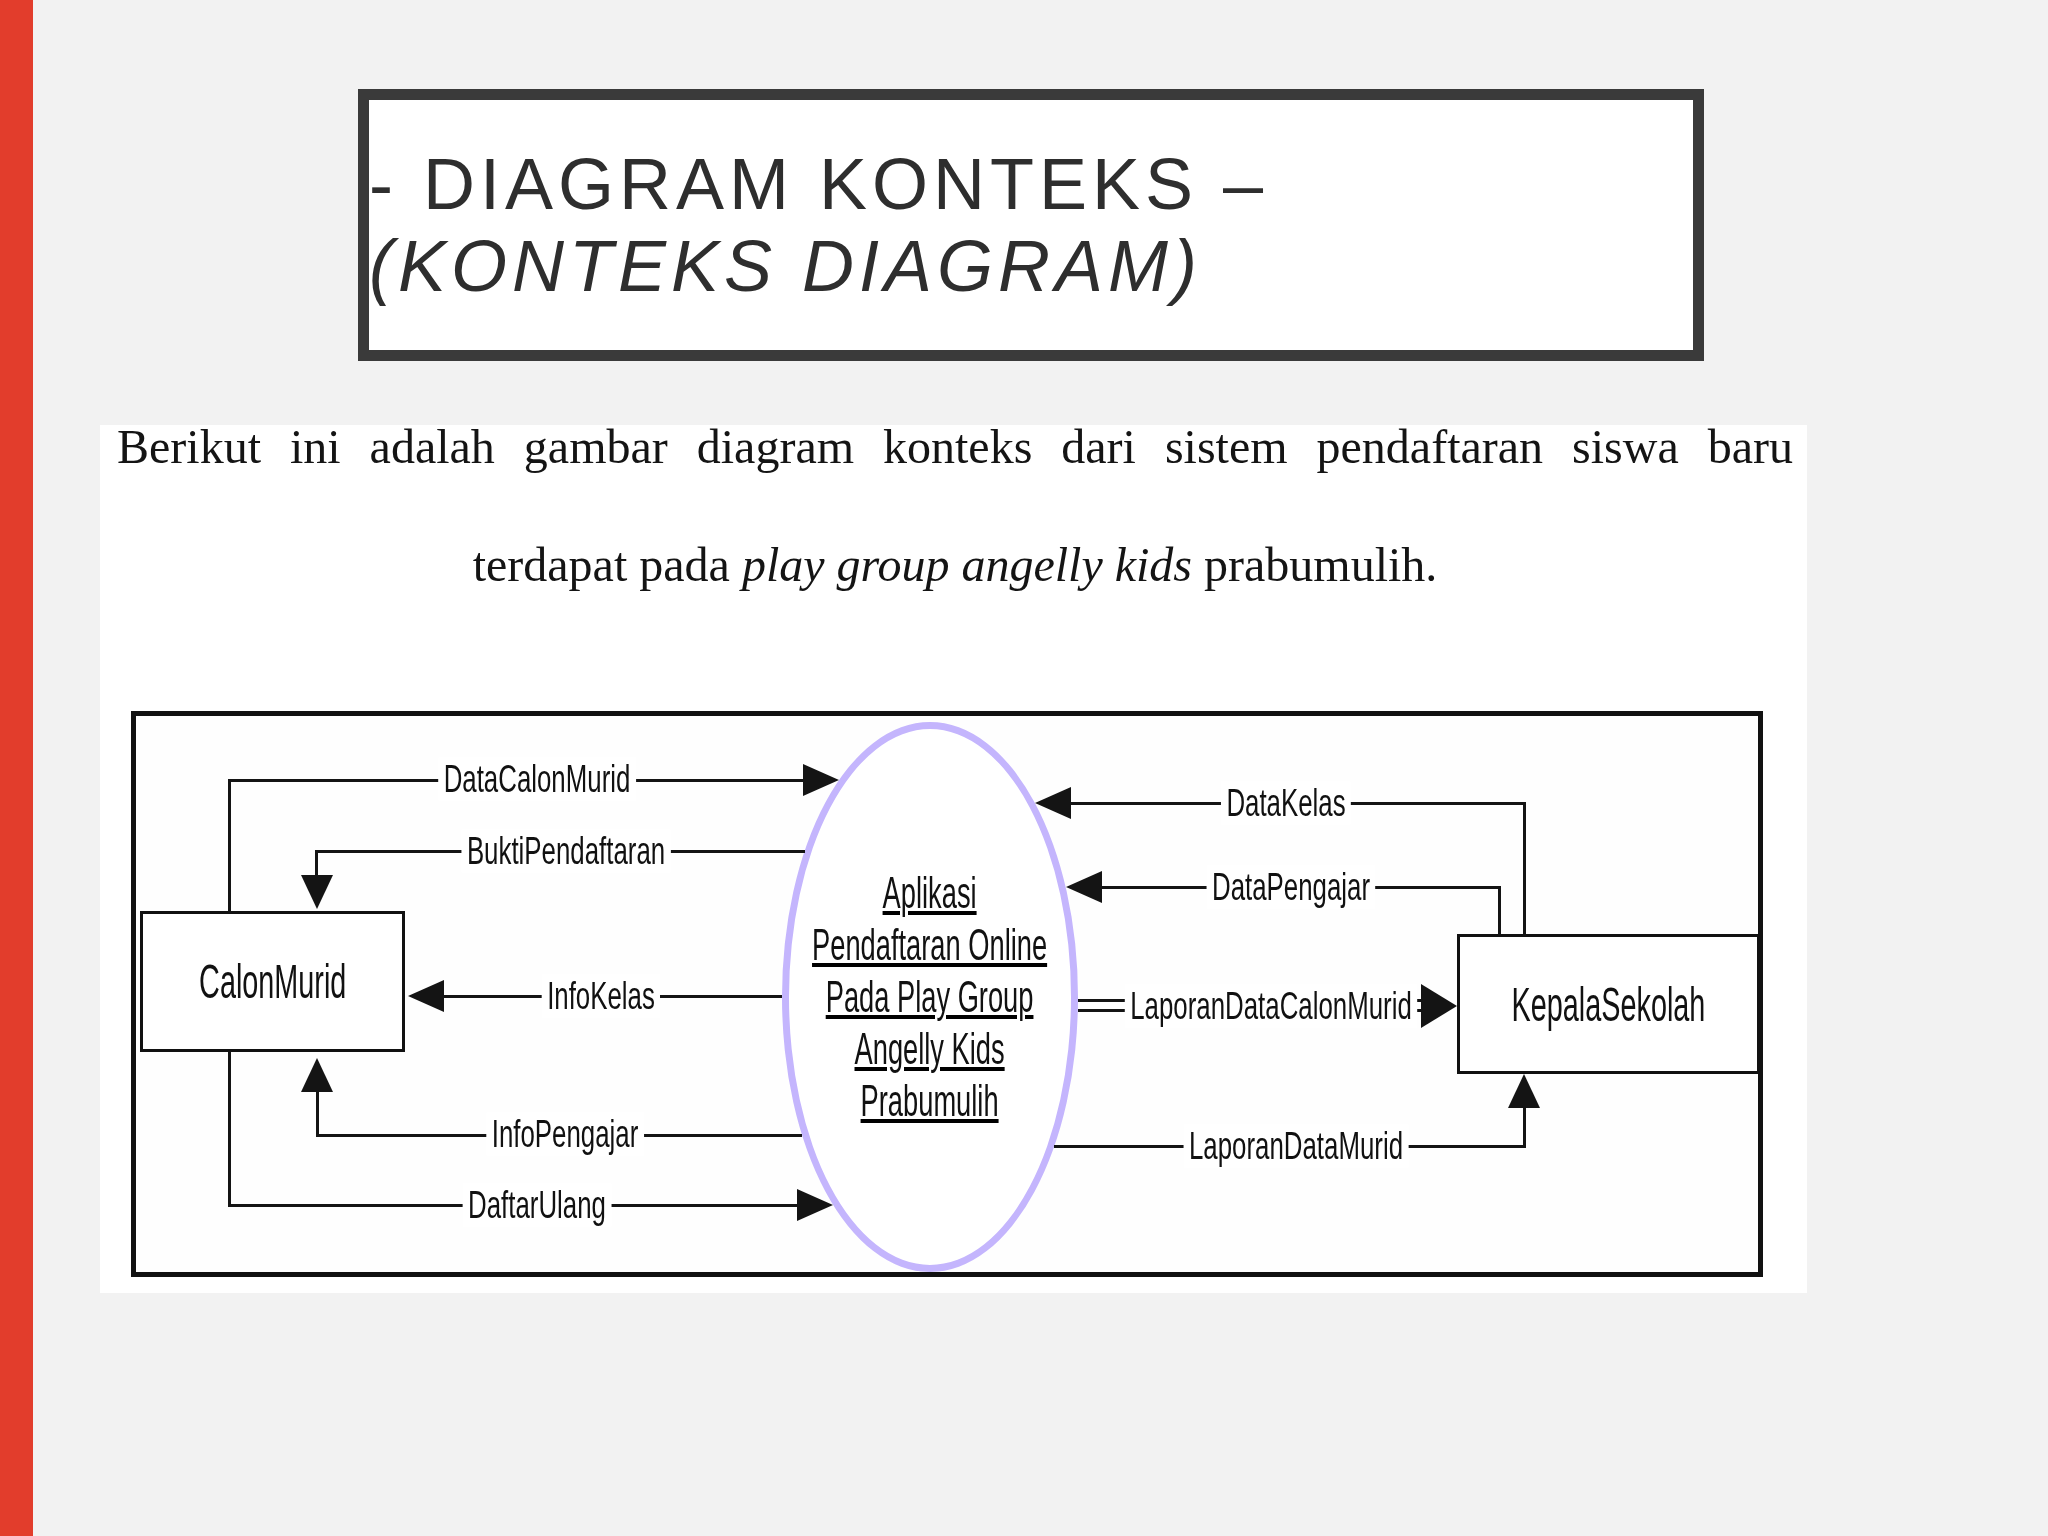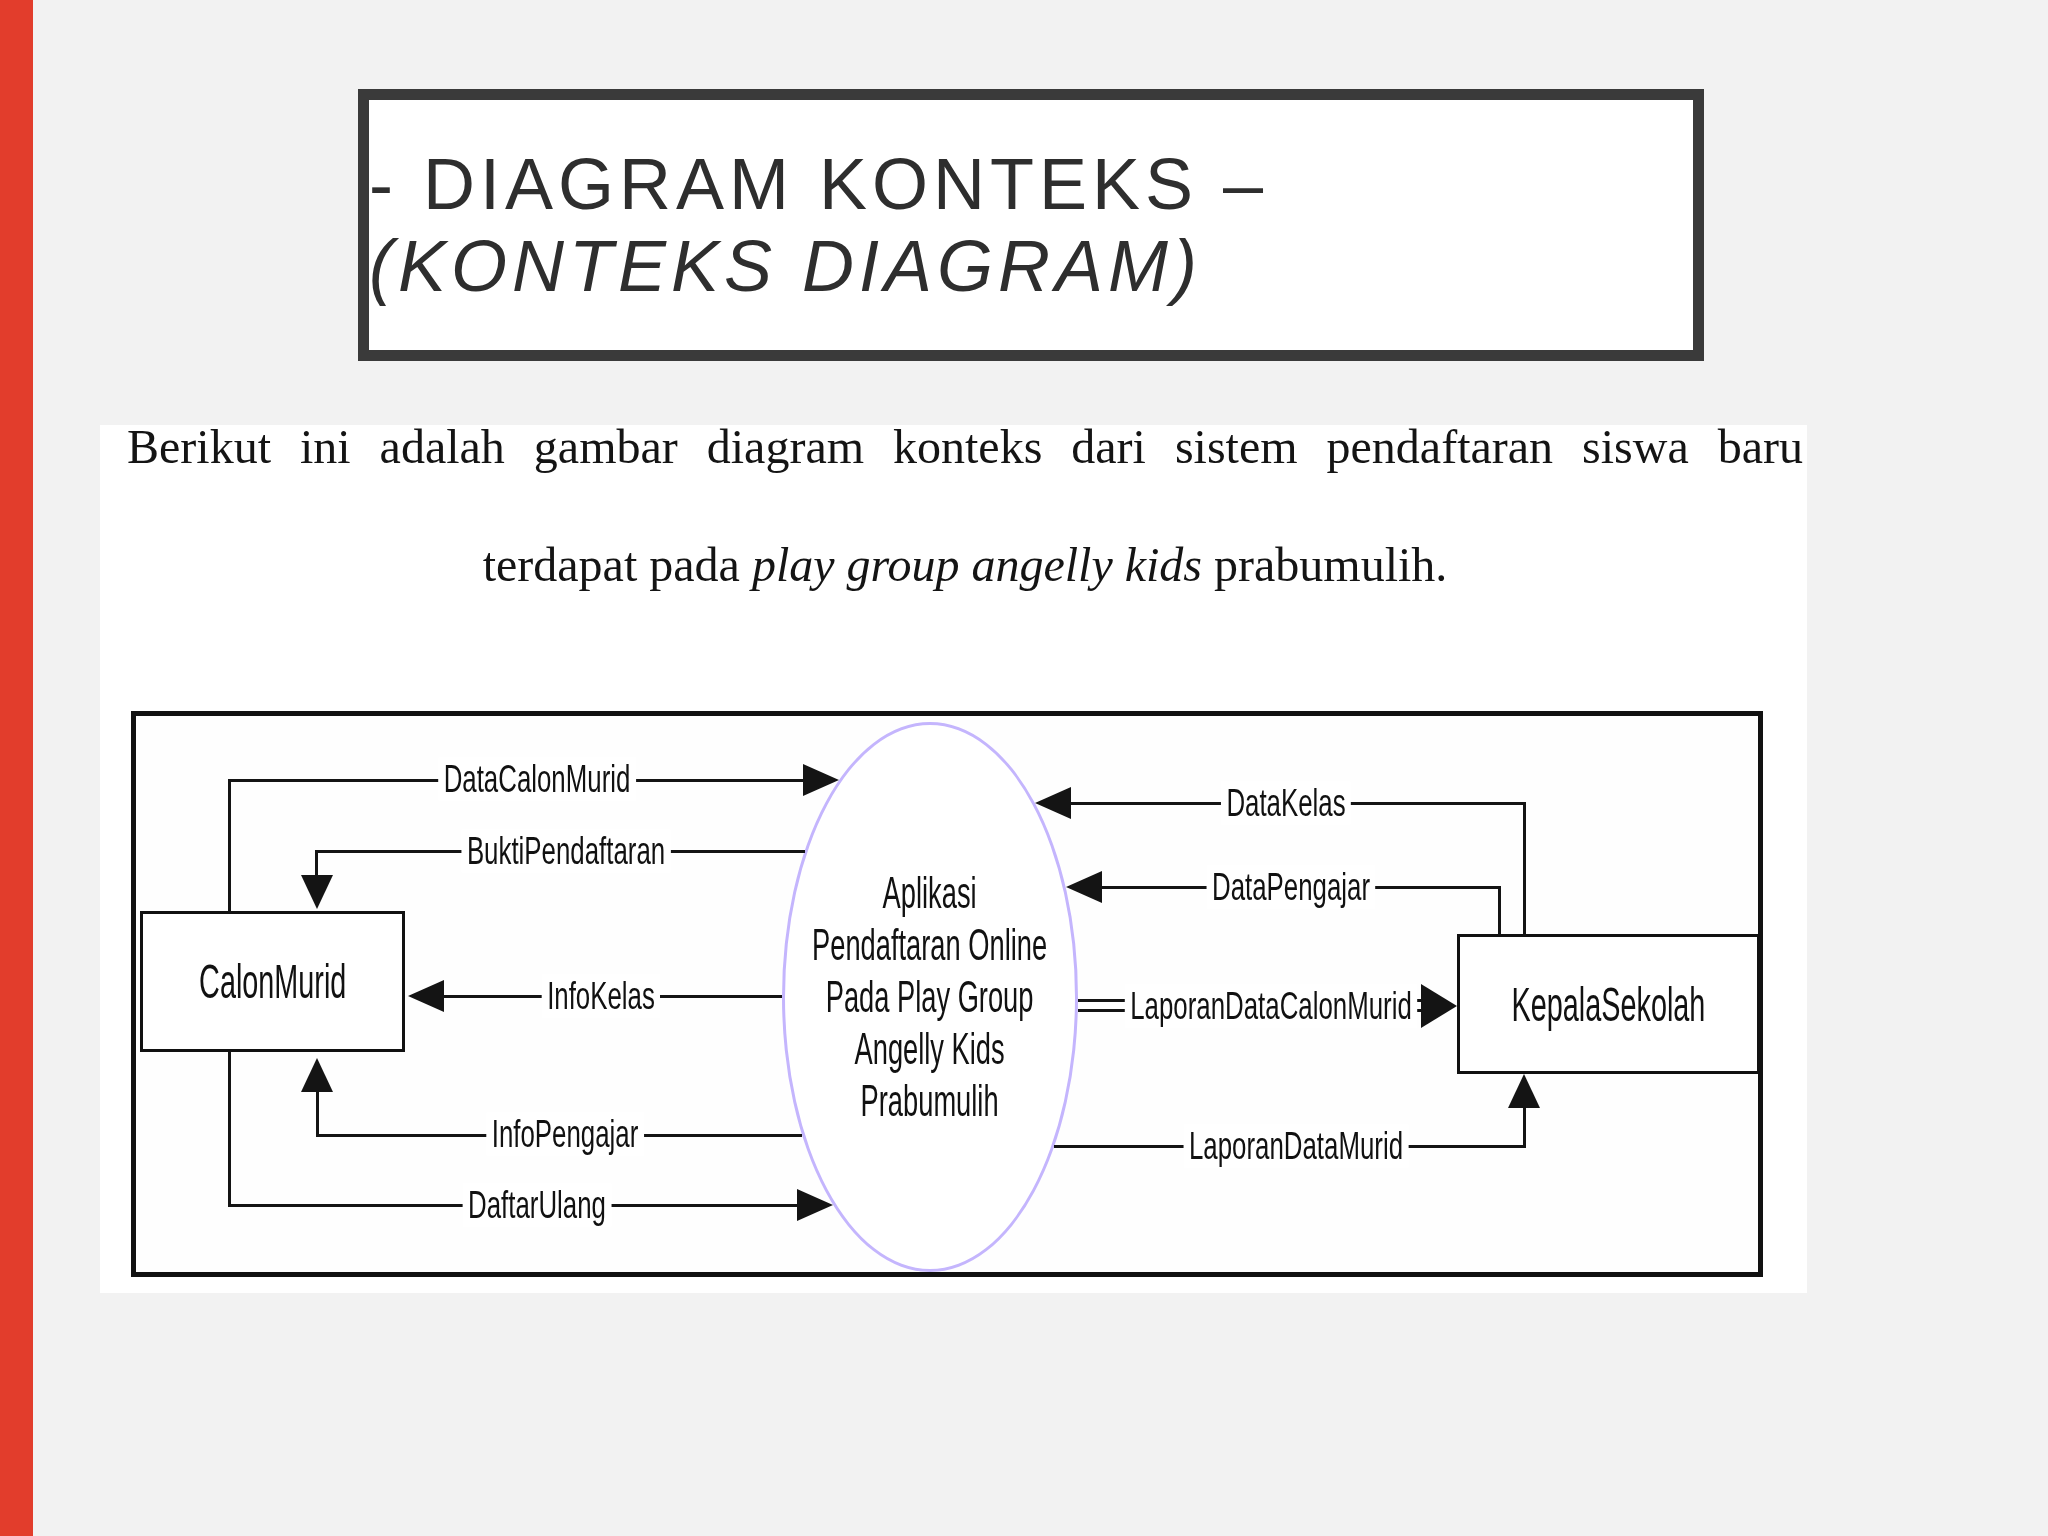--- a/index.html
+++ b/index.html
@@ -11,32 +11,32 @@
   .title-box{position:absolute;left:358px;top:89px;width:1346px;height:272px;
              background:#ffffff;border:11px solid #3a3a3a;box-sizing:border-box;
              display:flex;flex-direction:column;align-items:flex-start;justify-content:center;}
   .title-line{font-size:72px;line-height:82px;letter-spacing:5px;color:#2e2e2e;
               font-weight:300;white-space:nowrap;}
   .title-line.it{font-style:italic;}
   
   .sheet{position:absolute;left:100px;top:425px;width:1707px;height:868px;background:#ffffff;}
   
   .intro{position:absolute;left:17px;top:-37px;width:1676px;color:#141414;
-         font-family:"Liberation Serif",serif;font-size:48px;line-height:118px;margin-left:10px;}
+         font-family:"Liberation Serif",serif;font-size:48px;line-height:118px;}
   .intro .l1{text-align:justify;text-align-last:justify;}
   .intro .l2{text-align:center;}
   
   .dframe{position:absolute;left:31px;top:286px;width:1632px;height:566px;background:#fefefe;
           box-shadow:inset 0 0 0 5px #111111;}
   .ebox{position:absolute;border:3px solid #111111;background:#ffffff;box-sizing:border-box;
         display:flex;align-items:center;justify-content:center;}
   .ebox span{font-size:48px;color:#111;white-space:nowrap;transform:scaleX(0.6);}
   .process{position:absolute;left:651px;top:11px;width:296px;height:550px;
-           border:3px solid #c4b5fd;border-radius:50%;background:#ffffff;box-sizing:border-box;
-           display:flex;align-items:center;justify-content:center;}
+           border:7px solid #c4b5fd;border-radius:50%;background:#ffffff;box-sizing:border-box;
+           display:flex;align-items:center;justify-content:center;text-decoration:underline;}
   .ptext{font-size:44px;line-height:52px;color:#111;text-align:center;white-space:nowrap;
          transform:scaleX(0.62);}
   .hline{position:absolute;height:3px;background:#141414;}
   .vline{position:absolute;width:3px;background:#141414;}
   .dline{position:absolute;height:13px;box-sizing:border-box;
          border-top:3px solid #141414;border-bottom:3px solid #141414;}
   .flow-label{position:absolute;transform:translate(-50%,-50%) scaleX(0.68);
               font-size:38px;color:#111;background:#ffffff;padding:0 8px;white-space:nowrap;}
   .ah{position:absolute;width:0;height:0;}
   .ah-right{border-top:16px solid transparent;border-bottom:16px solid transparent;border-left:36px solid #141414;}

